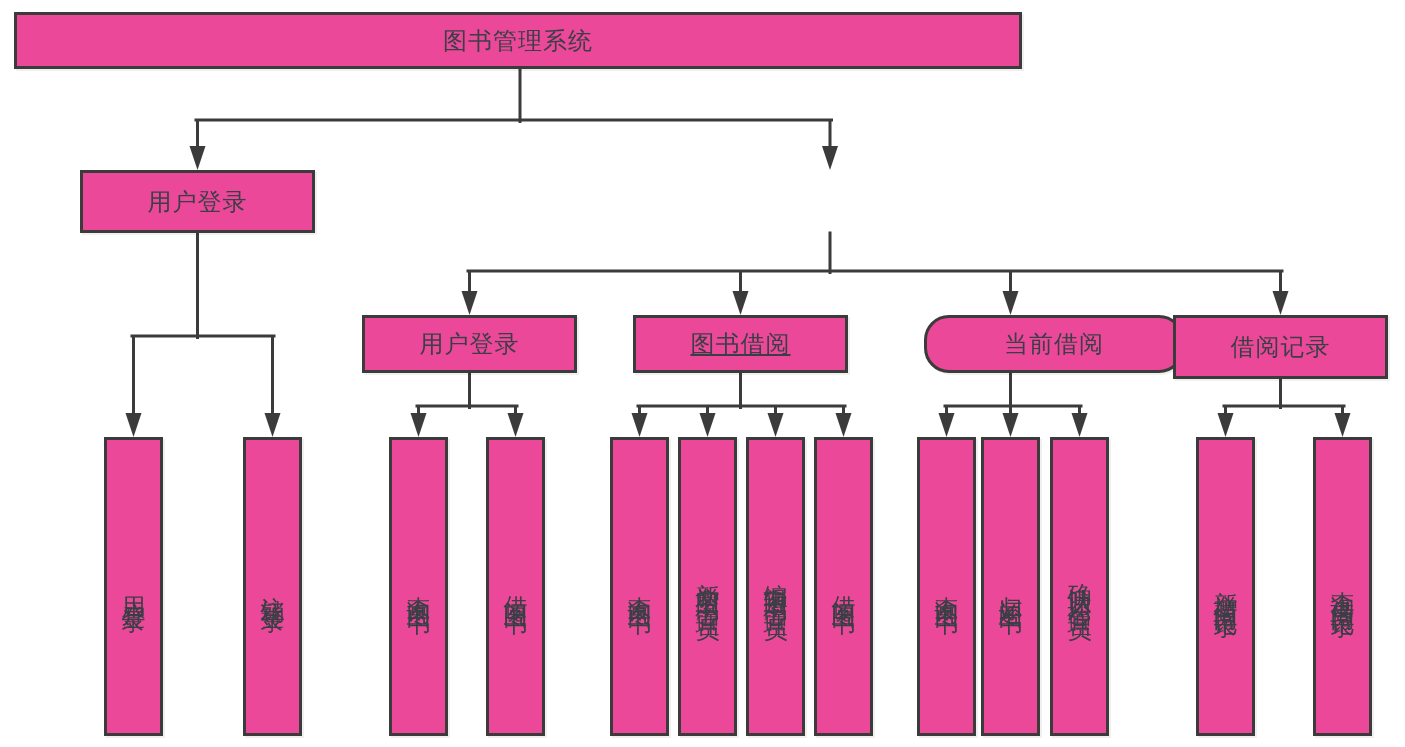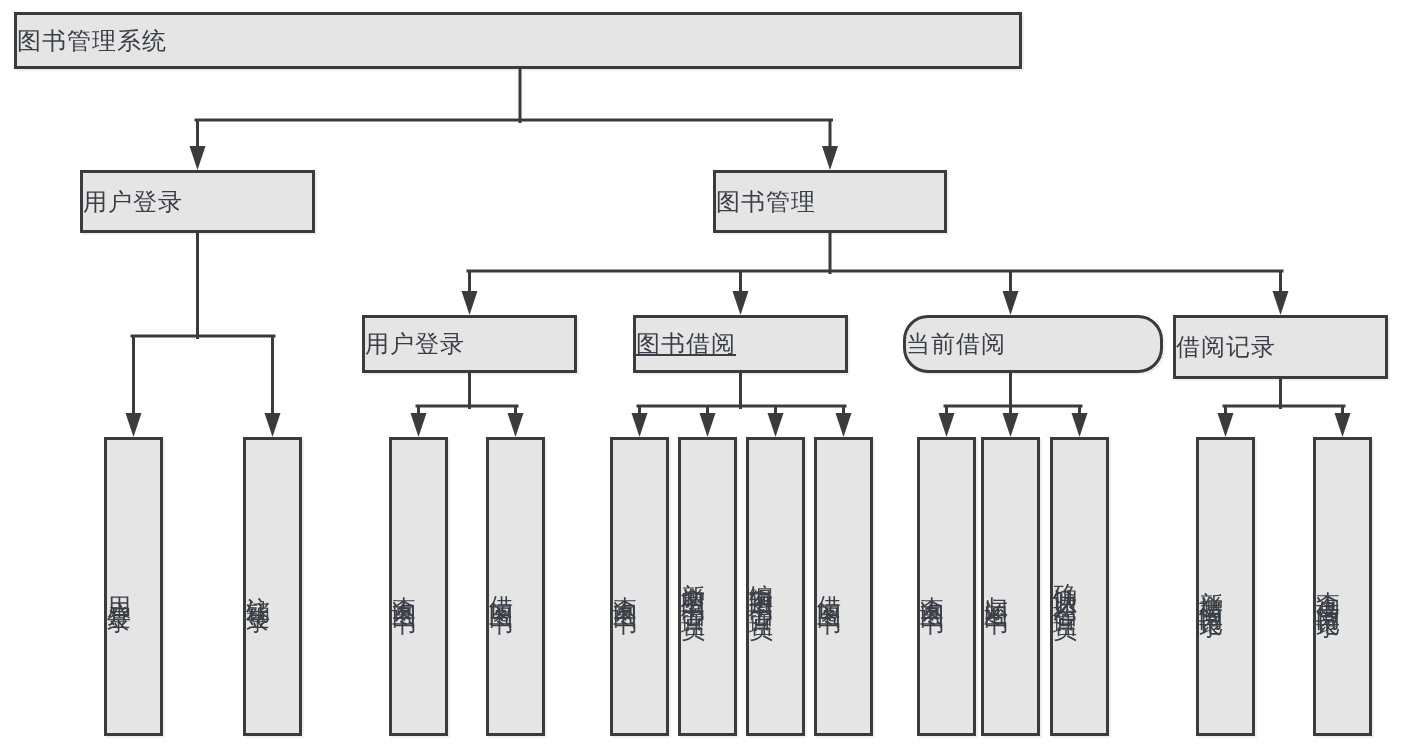--- a/index.html
+++ b/index.html
@@ -26,24 +26,25 @@
     stroke-width:3;
     stroke-linecap:square;
   }
   .connectors polygon{
     fill:var(--color-line);
     stroke:none;
   }
   .node{
     position:absolute;
     box-sizing:border-box;
-    background:#e5e5e5;
+    background:#ec4899;
     border:3px solid var(--color-line);
     display:flex;
     align-items:center;
+    justify-content:center;
     color:var(--color-text);
     box-shadow:2px 2px 0 rgba(0,0,0,0.06);
   }
   .hnode .label{
     font-size:24px;
     letter-spacing:1px;
     line-height:1;
     white-space:nowrap;
   }
   .vnode .label{
@@ -51,21 +52,21 @@
     text-orientation:mixed;
     font-size:24px;
     letter-spacing:5px;
     line-height:1;
   }
   #node-root{left:14px;top:12px;width:1008px;height:57px;}
   #node-user-login{left:80px;top:170px;width:235px;height:63px;}
   #node-book-mgmt{left:713px;top:170px;width:234px;height:63px;}
   #node-new-book-rec{left:362px;top:315px;width:215px;height:58px;}
   #node-book-borrow{left:633px;top:315px;width:215px;height:58px;text-decoration:underline;}
-  #node-current-borrow{left:903px;top:315px;width:260px;height:58px;border-radius:25px;}
+  #node-current-borrow{left:924px;top:315px;width:260px;height:58px;border-radius:25px;}
   #node-borrow-records{left:1173px;top:315px;width:215px;height:64px;}
   .leaf{top:437px;width:59px;height:299px;}
   #leaf-user-login{left:104px;}
   #leaf-logout{left:243px;}
   #leaf-query-book-1{left:389px;}
   #leaf-borrow-book-1{left:486px;}
   #leaf-query-book-2{left:610px;}
   #leaf-add-book{left:678px;}
   #leaf-edit-book{left:746px;}
   #leaf-borrow-book-2{left:814px;}
@@ -133,23 +134,20 @@
     </g>
   </svg>
 
   <div class="node hnode" id="node-root">
     <span class="label">图书管理系统</span>
   </div>
 
   <div class="node hnode" id="node-user-login">
     <span class="label">用户登录</span>
   </div>
-  <div class="node hnode" id="node-book-mgmt">
-    <span class="label">图书管理</span>
-  </div>
 
   <div class="node hnode" id="node-new-book-rec">
     <span class="label">用户登录</span>
   </div>
   <div class="node hnode" id="node-book-borrow">
     <span class="label">图书借阅</span>
   </div>
   <div class="node hnode" id="node-current-borrow">
     <span class="label">当前借阅</span>
   </div>

